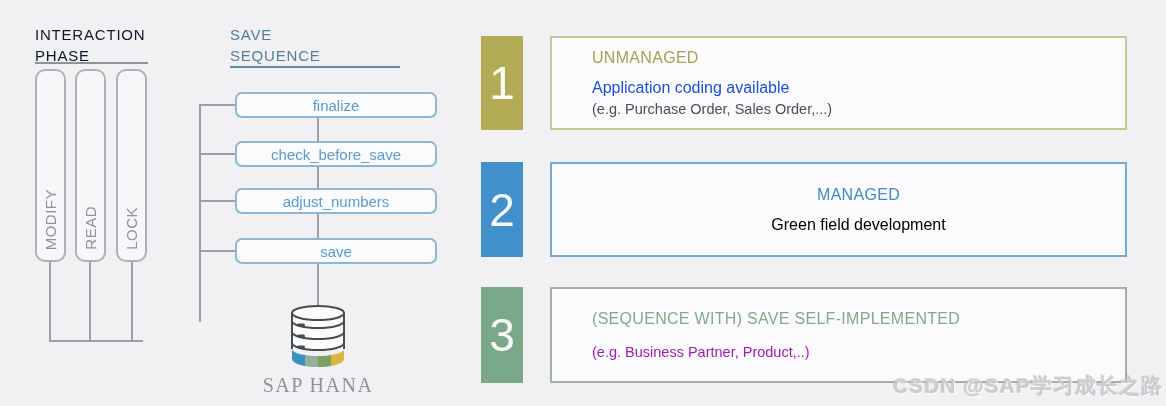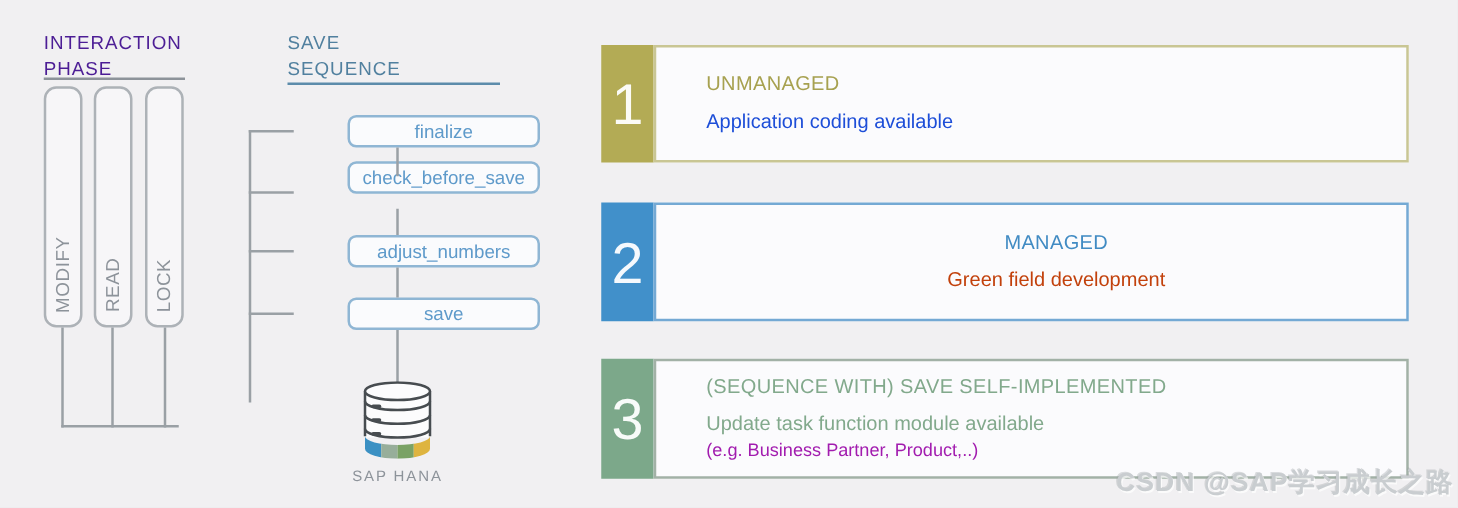--- a/index.html
+++ b/index.html
@@ -13,21 +13,21 @@
     background:#f1f0f2;
     overflow:hidden;
   }
   
   .sec-title{
     position:absolute;
     font-size:15px;line-height:21px;
     letter-spacing:.8px;
     white-space:pre-line;
   }
-  .ip-title{left:35px;top:24px;color:#4c1d95;}
+  .ip-title{left:35px;top:24px;color:#0f172a;}
   .ss-title{left:230px;top:24px;color:#51809f;}
   .rule{position:absolute;height:2px;}
   .ip-rule{left:35px;top:62px;width:113px;background:#8d939a;}
   .ss-rule{left:230px;top:66px;width:170px;background:#5d8cab;}
 
   
   .bar{
     position:absolute;top:69px;height:193px;width:31px;
     border:2px solid #adb2b7;border-radius:10px;
     background:rgba(252,252,253,.55);
@@ -52,56 +52,57 @@
   .tx-buffer{
     position:absolute;left:143px;top:322px;width:107px;height:42px;
     border:2px solid #a6abb0;border-radius:22px;
     box-sizing:border-box;background:rgba(252,252,253,.6);
     display:flex;align-items:center;justify-content:center;
     color:#8d939a;font-size:15.5px;
   }
 
   
   .step{
-    position:absolute;left:235px;width:154px;height:26px;
+    position:absolute;left:235px;width:202px;height:26px;
     border:2px solid #8fb6d4;border-radius:7px;
     box-sizing:border-box;background:#fafbfd;
     display:flex;align-items:center;justify-content:center;
-    color:#5e9aca;font-size:15px;margin-left:43px;
+    color:#5e9aca;font-size:15px;
   }
   .step-finalize{top:92px;}
-  .step-check{top:129px;}
+  .step-check{top:141px;}
   .step-adjust{top:188px;}
   .step-save{top:238px;}
 
   
   .db-icon{position:absolute;left:290px;top:305px;width:56px;height:64px;}
   .db-label{
     position:absolute;left:258px;top:374px;width:120px;
-    text-align:center;color:#8d939a;font-size:12px;letter-spacing:1.5px;
+    text-align:center;color:#8d939a;font-size:20px;letter-spacing:1.5px;font-family:Liberation Serif, serif;
   }
 
   
   .scenario{
     position:absolute;left:481px;width:646px;
     display:flex;box-sizing:border-box;
   }
   .sc-1{top:36px;height:94px;}
   .sc-2{top:162px;height:95px;}
   .sc-3{top:287px;height:96px;}
   .sc-tab{
     width:42px;flex:0 0 42px;
     display:flex;align-items:center;justify-content:center;
     color:rgba(255,255,255,.95);font-size:46px;font-weight:400;
   }
   .sc-content{
     flex:1;border:2px solid;background:#fbfbfd;
     box-sizing:border-box;
     display:flex;flex-direction:column;justify-content:center;
     padding-left:40px;
+    margin-left:27px;
   }
   .sc-heading{font-size:16px;letter-spacing:.3px;margin-bottom:12px;}
   .sc-sub{font-size:16px;}
   .sc-example{font-size:14.5px;margin-top:4px;}
   .sc-content div:empty{display:none;}
 
   
   .watermark{
     position:absolute;right:3px;top:372px;
     font-size:21px;letter-spacing:1px;
@@ -176,36 +177,36 @@
     <rect x="7" y="29.5" width="8" height="3" rx="1.5" fill="#474c50"></rect>
     <rect x="7" y="40.5" width="8" height="3" rx="1.5" fill="#474c50"></rect>
   </svg>
   <div class="db-label">SAP HANA</div>
 
   <div class="scenario sc-1">
     <div class="sc-tab" style="background-color: rgb(179, 171, 85);">1</div>
     <div class="sc-content" style="border-color: rgb(201, 198, 148);">
       <div class="sc-heading" style="color: rgb(167, 161, 80);">UNMANAGED</div>
       <div class="sc-sub" style="color: #1d4ed8;">Application coding available</div>
+      <div class="sc-example" style="color: rgb(75, 80, 85);">(e.g. Purchase Order, Sales Order,...)</div>
     </div>
   </div>
 
   <div class="scenario sc-2">
     <div class="sc-tab" style="background-color: rgb(65, 144, 202);">2</div>
     <div class="sc-content" style="border-color: rgb(116, 169, 212); align-items: center;">
       <div class="sc-heading" style="color: rgb(65, 139, 195);">MANAGED</div>
-      <div class="sc-sub" style="color: #c2410c;">Green field development</div>
+      <div class="sc-sub" style="color: #000000;">Green field development</div>
 
     </div>
   </div>
 
   <div class="scenario sc-3">
     <div class="sc-tab" style="background-color: rgb(124, 168, 138);">3</div>
     <div class="sc-content" style="border-color: rgb(162, 177, 166);">
       <div class="sc-heading" style="color: rgb(130, 169, 140);">(SEQUENCE WITH) SAVE SELF-IMPLEMENTED</div>
-      <div class="sc-sub" style="color: rgb(130, 169, 140);">Update task function module available</div>
       <div class="sc-example" style="color: #a21caf;">(e.g. Business Partner, Product,..)</div>
     </div>
   </div>
 
   <div class="watermark">CSDN @SAP学习成长之路</div>
 
 </div>
 
 </body></html>

